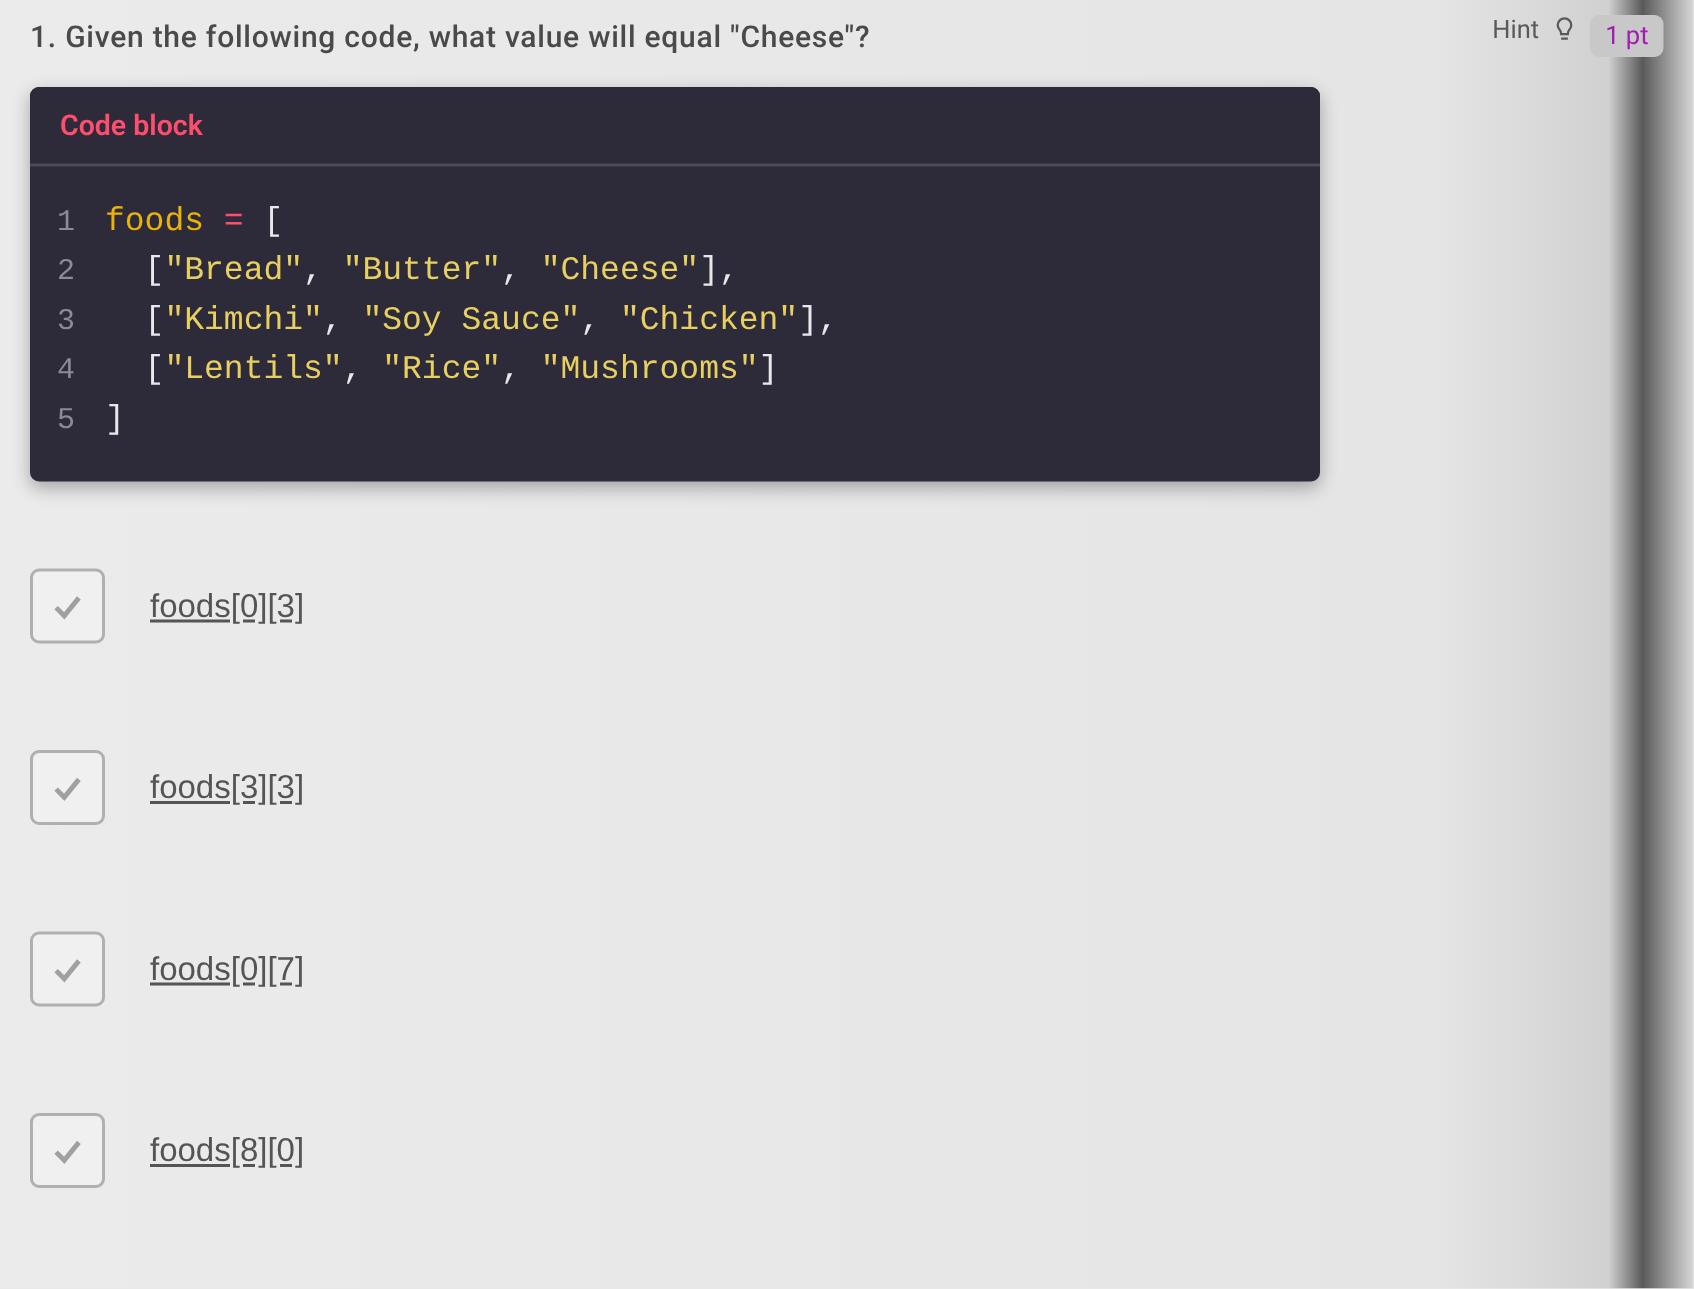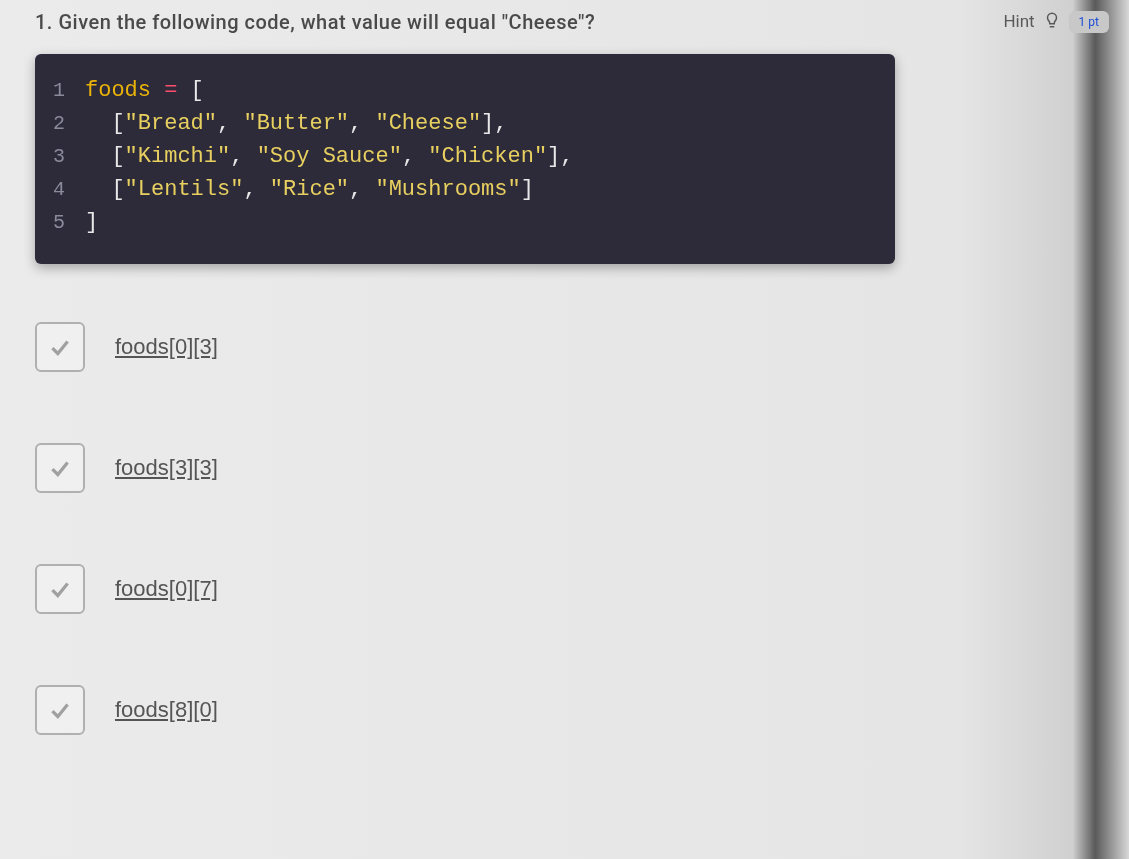--- a/index.html
+++ b/index.html
@@ -9,21 +9,21 @@
     }
     body {
       font-family: -apple-system, BlinkMacSystemFont, "Segoe UI", Roboto, sans-serif;
       background: #e8e8e8;
       width: 1129px;
       height: 859px;
       position: relative;
       overflow: hidden;
     }
     .page-container {
-      padding: 10px 20px 20px 35px;
+      padding: 10px 20px 20px 20px;
       height: 100%;
       background: linear-gradient(to right, #ebebeb 0%, #e5e5e5 85%, #d0d0d0 95%, #5a5a5a 97%, #d8d8d8 100%);
     }
     .question-header {
       display: flex;
       justify-content: space-between;
       align-items: center;
       margin-bottom: 20px;
     }
     .question-text {
@@ -39,24 +39,24 @@
     .hint-text {
       color: #5a5a5a;
       font-size: 17px;
     }
     .hint-icon {
       color: #5a5a5a;
       font-size: 16px;
     }
     .points-badge {
       background: #c8c8c8;
-      color: #1d4ed8;
+      color: #a21caf;
       padding: 4px 10px;
       border-radius: 6px;
-      font-size: 12px;
+      font-size: 17px;
     }
     .code-block-container {
       background: #2d2a3a;
       border-radius: 6px;
       overflow: hidden;
       width: 860px;
       margin-bottom: 40px;
       box-shadow: 0 4px 12px rgba(0,0,0,0.3);
     }
     .code-block-header {
@@ -141,20 +141,21 @@
       <span class="hint-icon">
         <svg width="18" height="18" viewBox="0 0 24 24" fill="none" stroke="currentColor" stroke-width="2">
           <path d="M9 21h6M10 17h4M12 3a6 6 0 0 0-6 6c0 2 1 3.5 2 4.5 1 1 1 2 1 3.5h6c0-1.5 0-2.5 1-3.5 1-1 2-2.5 2-4.5a6 6 0 0 0-6-6z"></path>
         </svg>
       </span>
       <span class="points-badge">1 pt</span>
     </div>
   </div>
 
   <div class="code-block-container">
+    <div class="code-block-header">Code block</div>
     <div class="code-content" id="code-lines">
         <div class="code-line">
           <span class="line-number">1</span>
           <span class="code-text"><span class="code-var">foods </span><span class="code-op">=</span><span class="code-bracket"> [</span></span>
         </div>
         <div class="code-line">
           <span class="line-number">2</span>
           <span class="code-text"><span class="code-bracket">  [</span><span class="code-string">"Bread"</span><span class="code-punct">, </span><span class="code-string">"Butter"</span><span class="code-punct">, </span><span class="code-string">"Cheese"</span><span class="code-bracket">],</span></span>
         </div>
         <div class="code-line">

